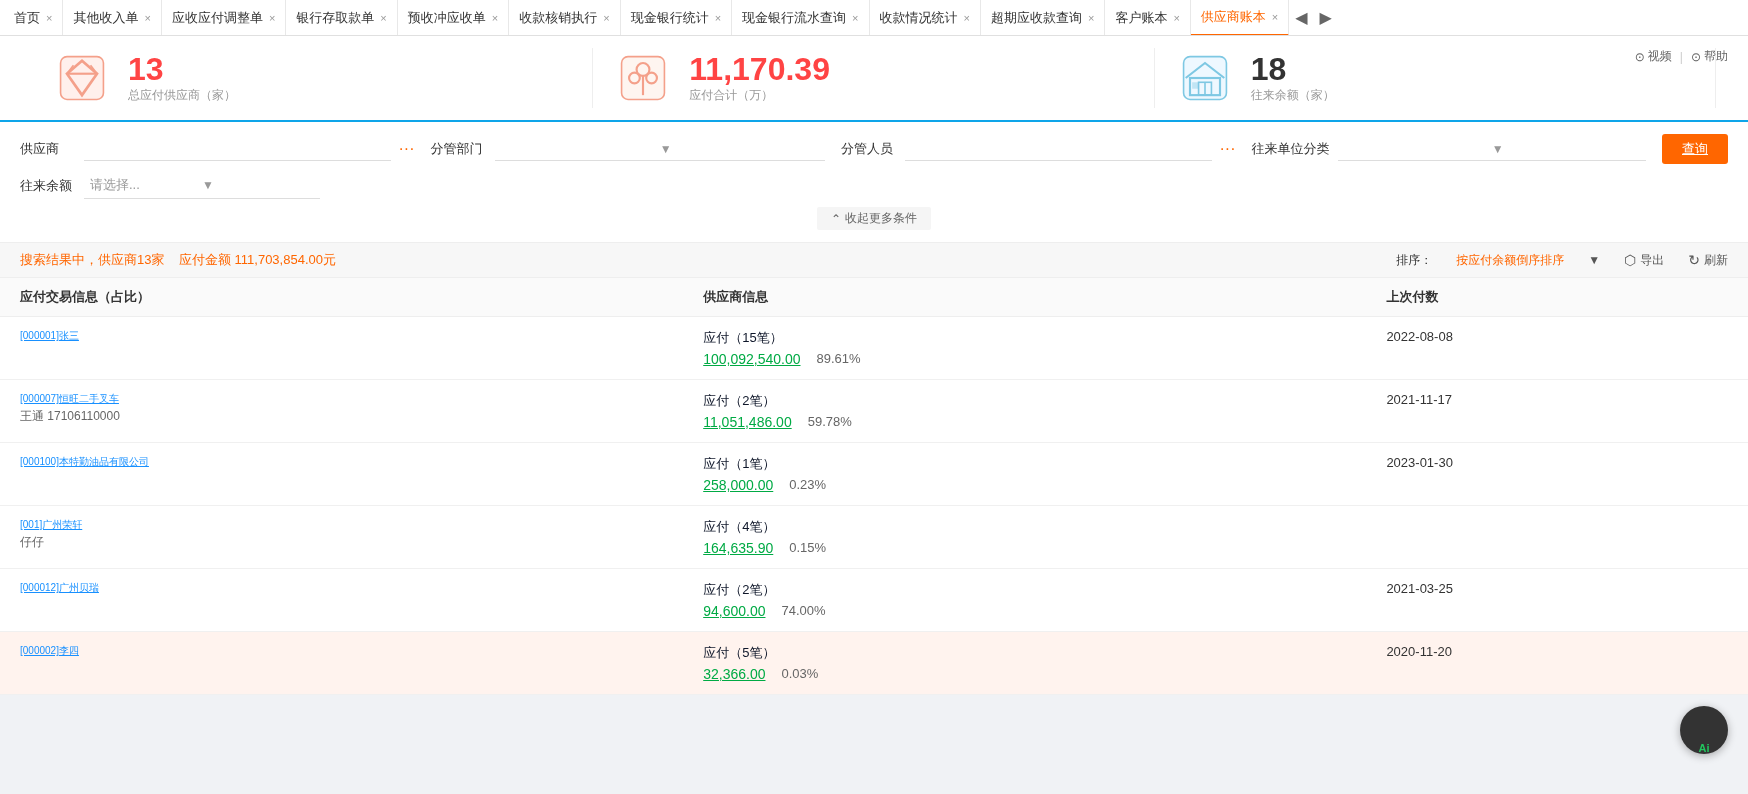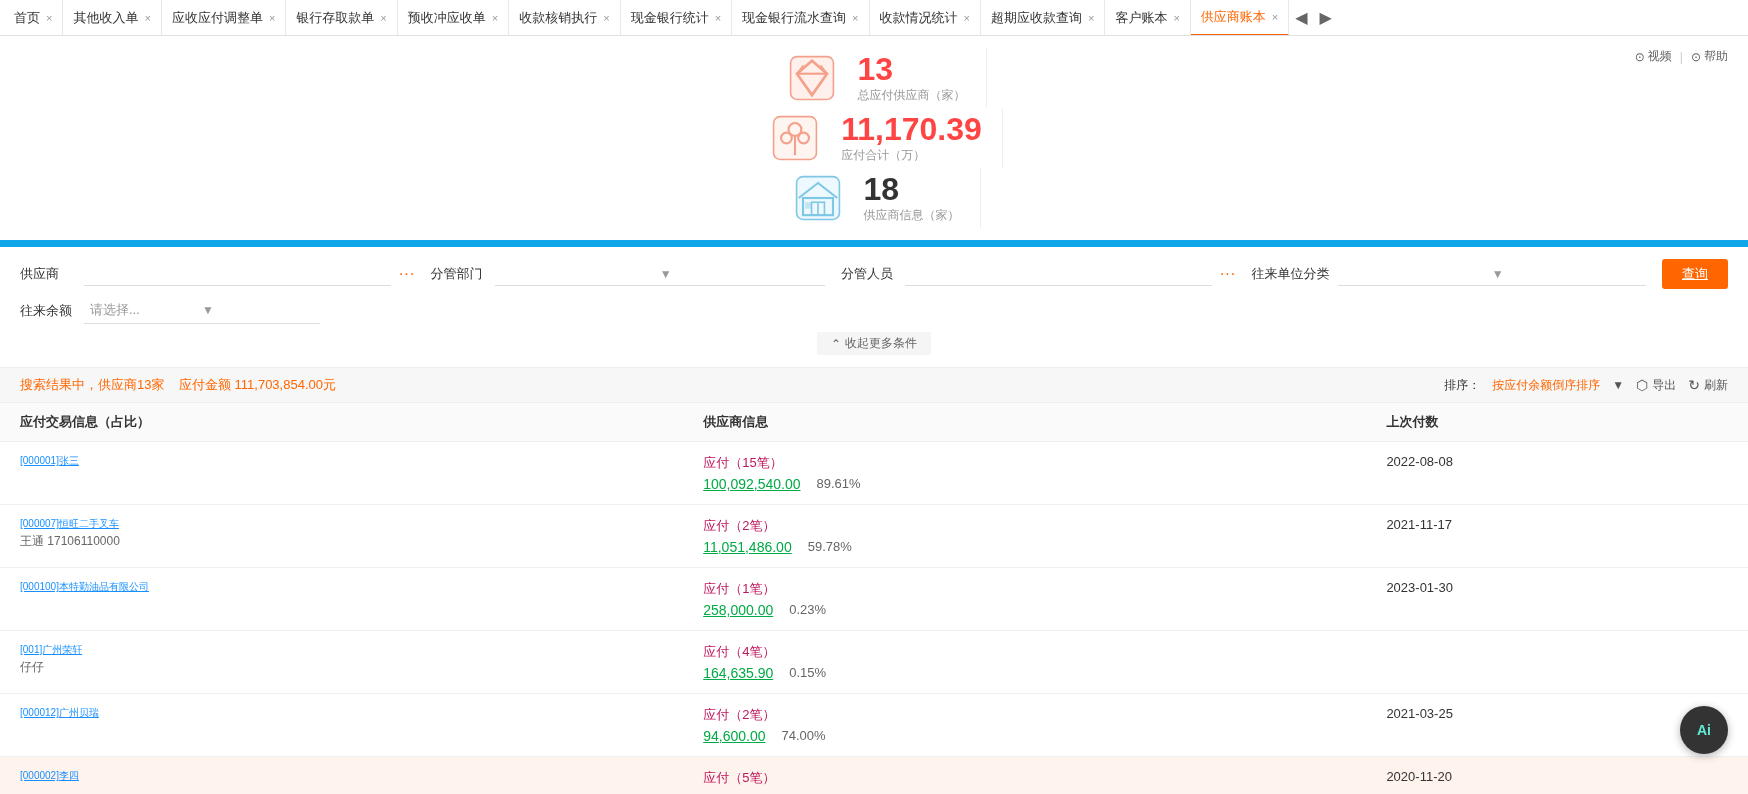--- a/index.html
+++ b/index.html
@@ -44,24 +44,23 @@
       color: #666;
       font-size: 16px;
       flex-shrink: 0;
     }
 
     
     .summary-bar {
       display: flex;
       align-items: center;
       background: #fff;
-      padding: 12px 3px;
-      border-bottom: 7px solid #0ea5e9;
+      padding: 12px 32px;
+      border-bottom: 2px solid #0ea5e9;
       position: relative;
-      flex-direction: column;
     }
     .summary-item {
       display: flex;
       align-items: center;
       flex: 1;
       border-right: 1px solid #eee;
       padding: 0 20px;
     }
     .summary-item:last-child { border-right: none; }
     .summary-icon {
@@ -186,21 +185,21 @@
       padding: 8px 20px;
       background: #f7f7f7;
       border-bottom: 1px solid #eee;
       font-size: 13px;
     }
     .result-info { color: #333; }
     .result-info span { color: #f60; }
     .result-actions {
       display: flex;
       align-items: center;
-      gap: 12px;
+      gap: 24px;
       color: #555;
       font-size: 12px;
     }
     .result-actions .sort-label { color: #333; }
     .result-actions .sort-val { color: #f60; cursor: pointer; }
     .action-btn {
       display: flex;
       align-items: center;
       gap: 4px;
       cursor: pointer;
@@ -235,21 +234,21 @@
       color: #1890ff;
       text-decoration: underline;
       cursor: pointer;
       font-size: 10px;
     }
     .supplier-sub {
       font-size: 12px;
       color: #666;
       margin-top: 2px;
     }
-    .tx-label { font-size: 13px; color: #be185d; }
+    .tx-label { font-size: 13px; color: #0f172a; }
     .tx-amount {
       color: #00aa44;
       font-size: 14px;
       font-weight: 500;
       text-decoration: underline;
       cursor: pointer;
       margin-top: 2px;
     }
     .tx-percent { font-size: 13px; color: #666; margin-left: 16px; text-align: right; }
     .tx-row {
@@ -361,21 +360,21 @@
         <rect x="8" y="8" width="40" height="40" rx="6" fill="#eef8ff" stroke="#7ec8e3" stroke-width="1.5"></rect>
         <rect x="14" y="28" width="28" height="16" fill="none" stroke="#7ec8e3" stroke-width="2"></rect>
         <polyline points="10,28 28,14 46,28" fill="none" stroke="#7ec8e3" stroke-width="2"></polyline>
         <rect x="22" y="32" width="12" height="12" fill="none" stroke="#7ec8e3" stroke-width="1.5"></rect>
         <line x1="28" y1="32" x2="28" y2="44" stroke="#7ec8e3" stroke-width="1.5"></line>
         <rect x="16" y="32" width="6" height="6" fill="#7ec8e3" opacity="0.4"></rect>
       </svg>
     </div>
     <div class="summary-text">
       <div class="summary-num" style="color:#333;">18</div>
-      <div class="summary-label">供应商信息（家）</div>
+      <div class="summary-label">往来余额（家）</div>
     </div>
   </div>
 
   <div class="top-right-links">
     <span style="display:flex;align-items:center;gap:3px;">
       <span>⊙</span>
       <span>视频</span>
     </span>
     <span class="sep">|</span>
     <span style="display:flex;align-items:center;gap:3px;">
@@ -553,15 +552,15 @@
         </div>
       </div>
       <div>
         <span class="last-pay">2020-11-20</span>
       </div>
     </div>
 
   </div>
 </div>
 
-<div style="position:fixed; bottom:40px; right:20px; background:#333; color:#5eead4; border-radius:50%; width:48px; height:48px; display:flex; align-items:center; justify-content:center; font-size:14px; font-weight:bold; cursor:pointer; box-shadow:0 2px 8px rgba(0,0,0,0.3);">
+<div style="position:fixed; bottom:40px; right:20px; background:#333; color:#22c55e; border-radius:50%; width:48px; height:48px; display:flex; align-items:flex-end; justify-content:center; font-size:11px; font-weight:bold; cursor:pointer; box-shadow:0 2px 8px rgba(0,0,0,0.3);">
   <span>Ai</span>
 </div>
 
 </body></html>

